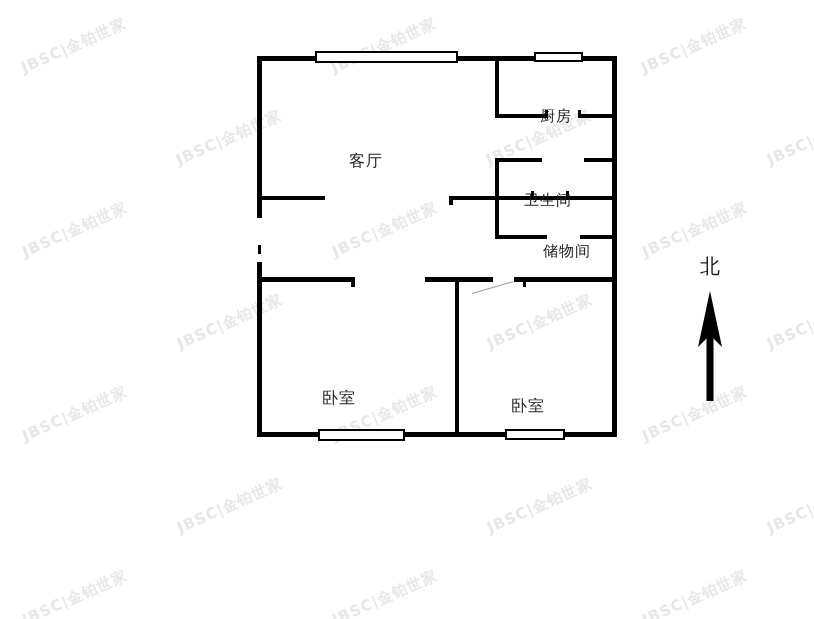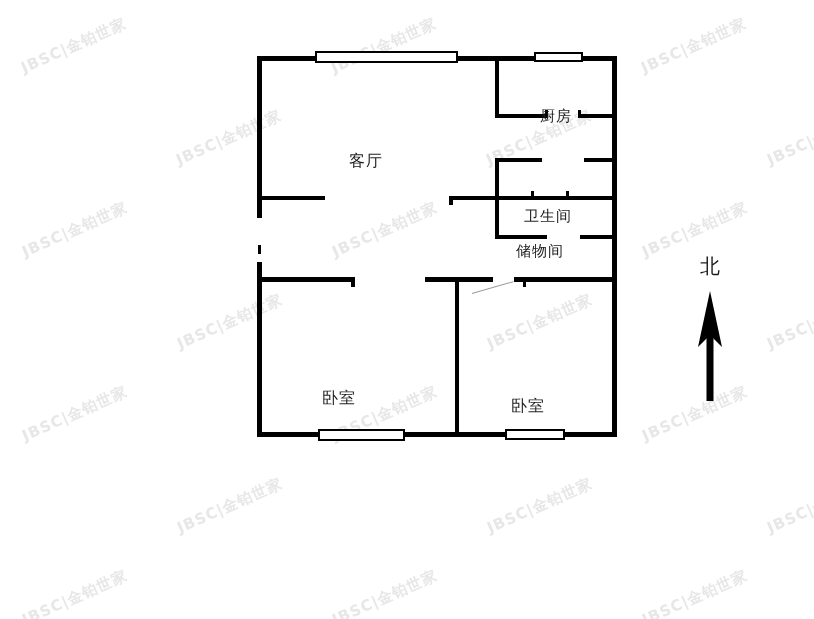--- a/index.html
+++ b/index.html
@@ -124,22 +124,22 @@
       <div class="win" style="left: 315px; top: 51px; width: 143px; height: 12px;"></div>
       <div class="win" style="left: 534px; top: 52px; width: 49px; height: 10px;"></div>
       <div class="win" style="left: 318px; top: 429px; width: 87px; height: 12px;"></div>
       <div class="win" style="left: 505px; top: 429px; width: 60px; height: 11px;"></div>
     </div>
 
   <div class="swing" style="left:472px;top:293px;width:43px;transform:rotate(-16deg);"></div>
 
   <div class="room-label" style="left:366px;top:133px;">客厅</div>
   <div class="room-label small" style="left:556px;top:88px;">厨房</div>
-  <div class="room-label small" style="left:548px;top:188px;">卫生间</div>
-  <div class="room-label small" style="left:540px;top:223px;">储物间</div>
+  <div class="room-label small" style="left:548px;top:172px;">卫生间</div>
+  <div class="room-label small" style="left:567px;top:223px;">储物间</div>
   <div class="room-label" style="left:339px;top:370px;">卧室</div>
   <div class="room-label" style="left:528px;top:378px;">卧室</div>
 
   <div class="north-label" style="left:710px;top:266px;">北</div>
 
   <svg class="north-arrow" style="left:692px;top:291px;" width="36" height="112" viewBox="0 0 36 112">
     <polygon points="18,0 30,56 21,47 15,47 6,56" fill="#000"></polygon>
     <rect x="14.5" y="46" width="7" height="64" fill="#000"></rect>
   </svg>
 

